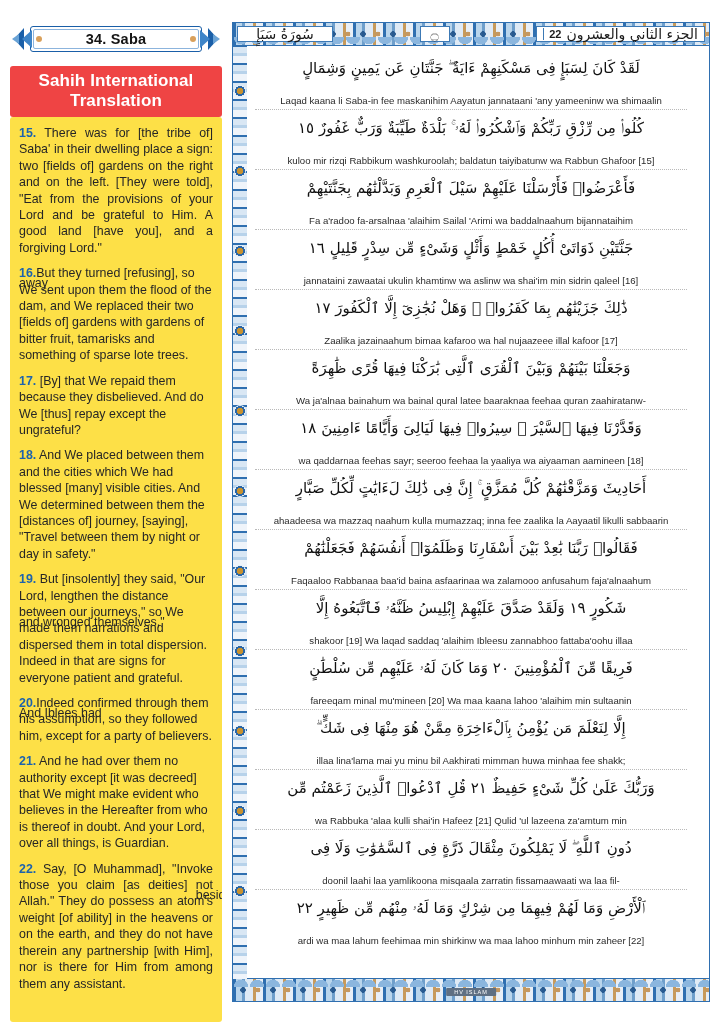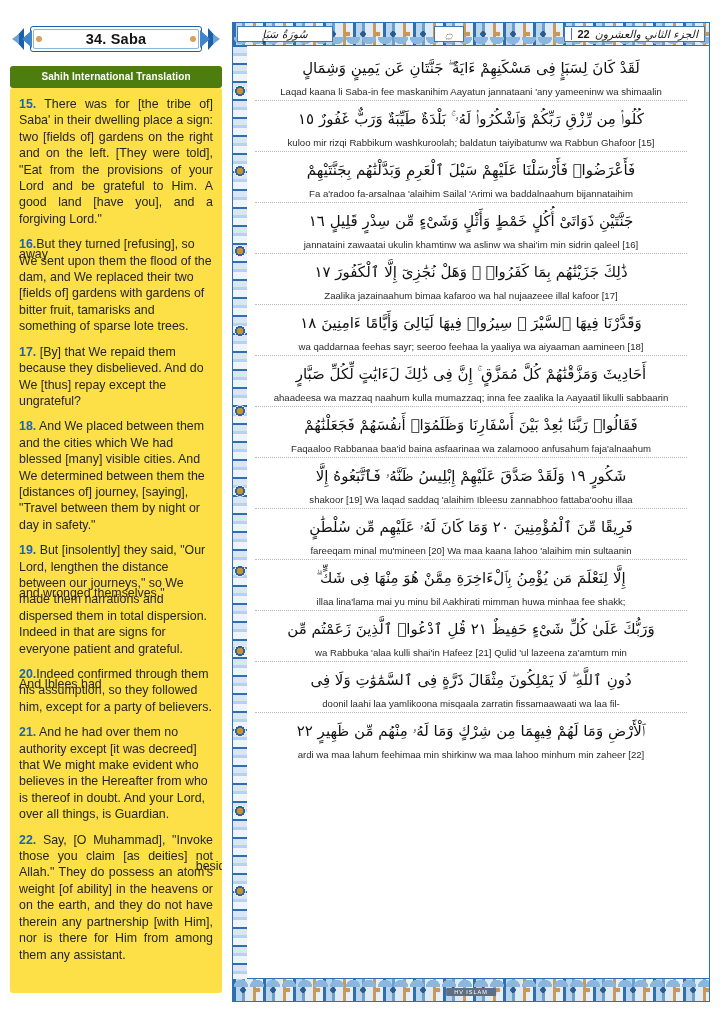--- a/index.html
+++ b/index.html
@@ -28,22 +28,22 @@
   }
   .surah-title{
     position:relative;z-index:3;font-size:14.5px;font-weight:bold;color:#141414;
     letter-spacing:.2px;
   }
   .orn{position:absolute;top:50%;transform:translateY(-50%);z-index:2;width:30px;height:28px;}
   .orn.l{left:-2px;}
   .orn.r{right:-2px;}
 
   .trans-header{
-    margin:10px 10px 0 10px;background:#4d7c0f;color:#fff;border-radius:3px;
-    text-align:center;font-size:10px;font-weight:bold;padding:5px 2px 6px 2px;
+    margin:10px 10px 0 10px;background:#ef4444;color:#fff;border-radius:3px;
+    text-align:center;font-size:17px;font-weight:bold;padding:5px 2px 6px 2px;
     letter-spacing:.1px;
   }
   .trans-body{
     margin:0 10px 0 10px;background:#fde047;border-radius:3px;
     padding:8px 9px 14px 9px;box-sizing:border-box;
     height:905px;overflow:hidden;
   }
   .verse{margin:0 0 9px 0;font-size:12.4px;line-height:16.4px;color:#262626;}
   .verse.just{text-align:justify;}
   .vnum{color:#1d63ad;font-weight:bold;text-align:right;}
@@ -77,40 +77,40 @@
   .scallop.toptop{top:-4px;transform:scaleY(-1);}
 
   .hdr-row{position:absolute;left:0;right:0;top:2px;height:18px;display:flex;
     align-items:center;justify-content:space-between;padding:0 4px;box-sizing:border-box;z-index:4;}
   .hdr-box{background:#fff;border:1px solid #3c79b5;height:16px;display:flex;align-items:center;
     justify-content:center;padding:0 6px;box-sizing:border-box;font-size:9px;color:#1a1a1a;}
   .hdr-box.juz{min-width:108px;direction:rtl;gap:5px;}
   .hdr-box.surah{min-width:96px;}
   .hdr-box.mid{min-width:30px;}
   .juz-num{font-size:11px;font-weight:bold;border-left:1px solid #3c79b5;padding-left:5px;}
-  .ar-sm{font-family:"DejaVu Sans","Liberation Sans",sans-serif;font-size:11px;font-style:italic;}
+  .ar-sm{font-family:"DejaVu Sans","Liberation Sans",sans-serif;font-size:14px;}
 
   .sides{position:absolute;top:22px;bottom:22px;width:14px;z-index:3;}
   .sides.left{left:0;background:
      repeating-linear-gradient(180deg,#2f6fb0 0 2px,#d9e7f4 2px 8px,#b7d2ea 8px 11px,#eff4fa 11px 18px);}
   .sides .medal{position:absolute;left:1px;width:12px;height:12px;border-radius:50%;
     background:radial-gradient(circle,#c9922f 0 3px,#2a66a6 3.5px 5px,#e3eef8 5px 6px);}
 
   .verses{flex:1;margin:0 16px;padding:4px 6px 0 6px;box-sizing:border-box;overflow:hidden;
     display:flex;flex-direction:column;}
   .vrow{border-bottom:1px dotted #b9b9b9;padding:3px 2px 3px 2px;}
   .vrow:last-child{border-bottom:none;}
   .arabic{
     direction:rtl;text-align:center;
     font-family:"DejaVu Sans","Liberation Sans",sans-serif;
     font-size:15px;line-height:30px;color:#111;white-space:nowrap;
     overflow:hidden;
   }
   .translit{
-    text-align:center;font-size:9.6px;color:#2a2a2a;margin-top:3px;
+    text-align:center;font-size:9.6px;color:#2a2a2a;margin-top:12px;
     white-space:nowrap;overflow:hidden;
   }
   .footer-badge{
     position:absolute;left:50%;transform:translateX(-50%);bottom:5px;
     background:#5f6f82;color:#fff;font-size:5.5px;letter-spacing:1px;
     padding:1px 8px;border-radius:1px;z-index:6;
   }
 </style>
 </head>
 <body>
@@ -249,20 +249,24 @@
         </div>
         <div class="vrow">
           <div class="arabic">جَنَّتَيْنِ ذَوَاتَىْ أُكُلٍ خَمْطٍ وَأَثْلٍ وَشَىْءٍ مِّن سِدْرٍ قَلِيلٍ ١٦</div>
           <div class="translit">jannataini zawaatai ukulin khamtinw wa aslinw wa shai'im min sidrin qaleel [16]</div>
         </div>
         <div class="vrow">
           <div class="arabic">ذَٰلِكَ جَزَيْنَٰهُم بِمَا كَفَرُوا۟ ۖ وَهَلْ نُجَٰزِىٓ إِلَّا ٱلْكَفُورَ ١٧</div>
           <div class="translit">Zaalika jazainaahum bimaa kafaroo wa hal nujaazeee illal kafoor [17]</div>
         </div>
         <div class="vrow">
+          <div class="arabic">وَجَعَلْنَا بَيْنَهُمْ وَبَيْنَ ٱلْقُرَى ٱلَّتِى بَٰرَكْنَا فِيهَا قُرًى ظَٰهِرَةً</div>
+          <div class="translit">Wa ja'alnaa bainahum wa bainal qural latee baaraknaa feehaa quran zaahiratanw-</div>
+        </div>
+        <div class="vrow">
           <div class="arabic">وَقَدَّرْنَا فِيهَا ٱلسَّيْرَ ۖ سِيرُوا۟ فِيهَا لَيَالِىَ وَأَيَّامًا ءَامِنِينَ ١٨</div>
           <div class="translit">wa qaddarnaa feehas sayr; seeroo feehaa la yaaliya wa aiyaaman aamineen [18]</div>
         </div>
         <div class="vrow">
           <div class="arabic">أَحَادِيثَ وَمَزَّقْنَٰهُمْ كُلَّ مُمَزَّقٍ ۚ إِنَّ فِى ذَٰلِكَ لَءَايَٰتٍ لِّكُلِّ صَبَّارٍ</div>
           <div class="translit">ahaadeesa wa mazzaq naahum kulla mumazzaq; inna fee zaalika la Aayaatil likulli sabbaarin</div>
         </div>
         <div class="vrow">
           <div class="arabic">فَقَالُوا۟ رَبَّنَا بَٰعِدْ بَيْنَ أَسْفَارِنَا وَظَلَمُوٓا۟ أَنفُسَهُمْ فَجَعَلْنَٰهُمْ</div>
           <div class="translit">Faqaaloo Rabbanaa baa'id baina asfaarinaa wa zalamooo anfusahum faja'alnaahum</div>

